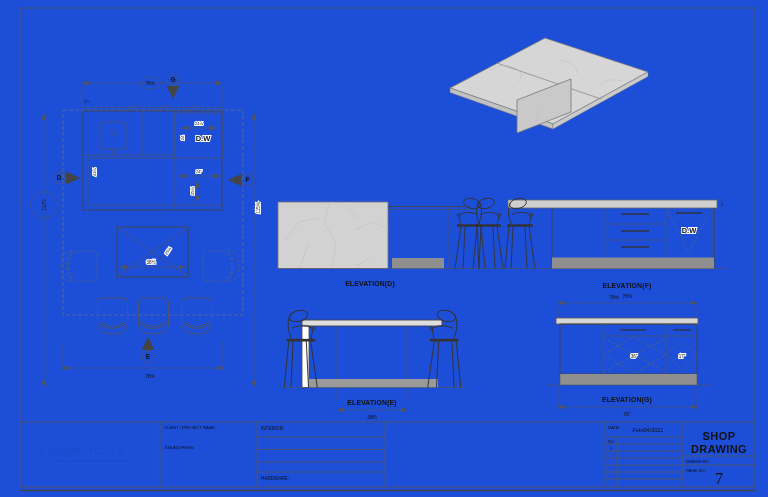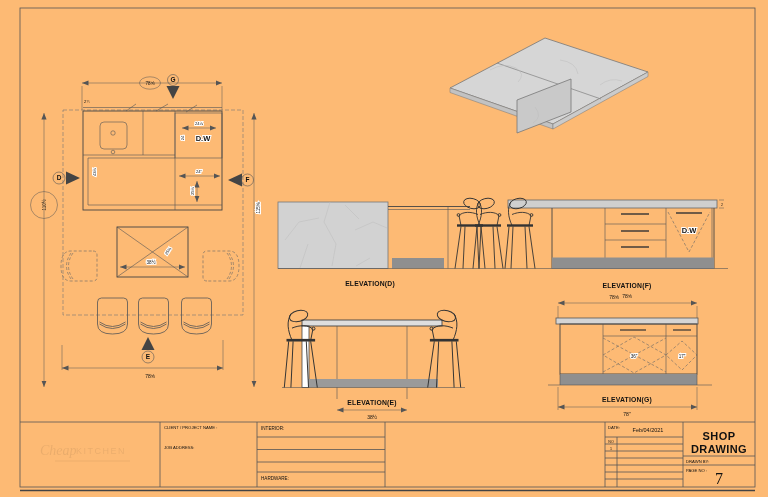--- a/index.html
+++ b/index.html
@@ -1,16 +1,16 @@
 <!DOCTYPE html>
 <html><head>
 <meta charset="utf-8">
 <style>
   html,body{margin:0;padding:0;background:#ffffff;}
-  .stage{position:relative;width:768px;height:497px;background:#fdba74;overflow:hidden;
+  .stage{position:relative;width:768px;height:497px;background:#1d4ed8;overflow:hidden;
          font-family:"Liberation Sans", sans-serif;}
   svg{position:absolute;left:0;top:0;font-family:"Liberation Sans", sans-serif;}
   svg text{fill:#111;}
   .t35{font-size:3.6px}
   .t4{font-size:4.2px}
   .t45{font-size:4.6px}
   .t5{font-size:5px}
   .t55{font-size:5.5px}
   .lbl{font-size:6.8px;font-weight:bold;letter-spacing:.2px}
   .dw{font-size:7.5px;font-weight:bold}

